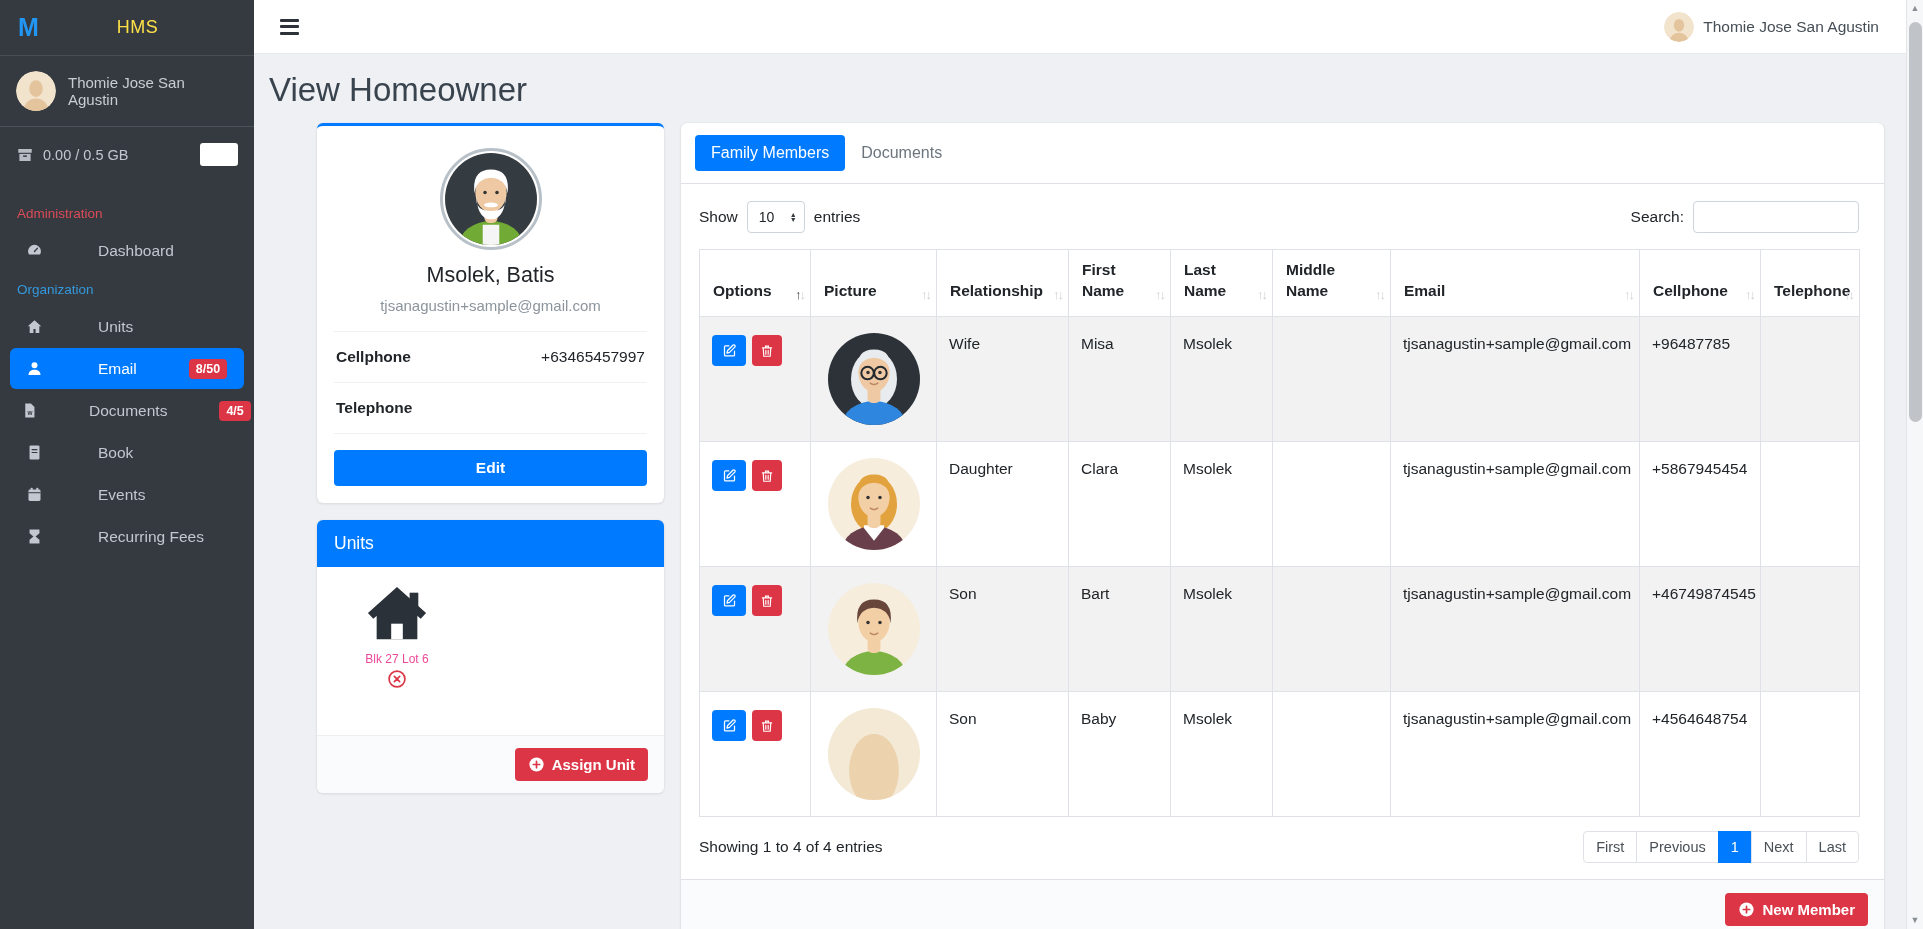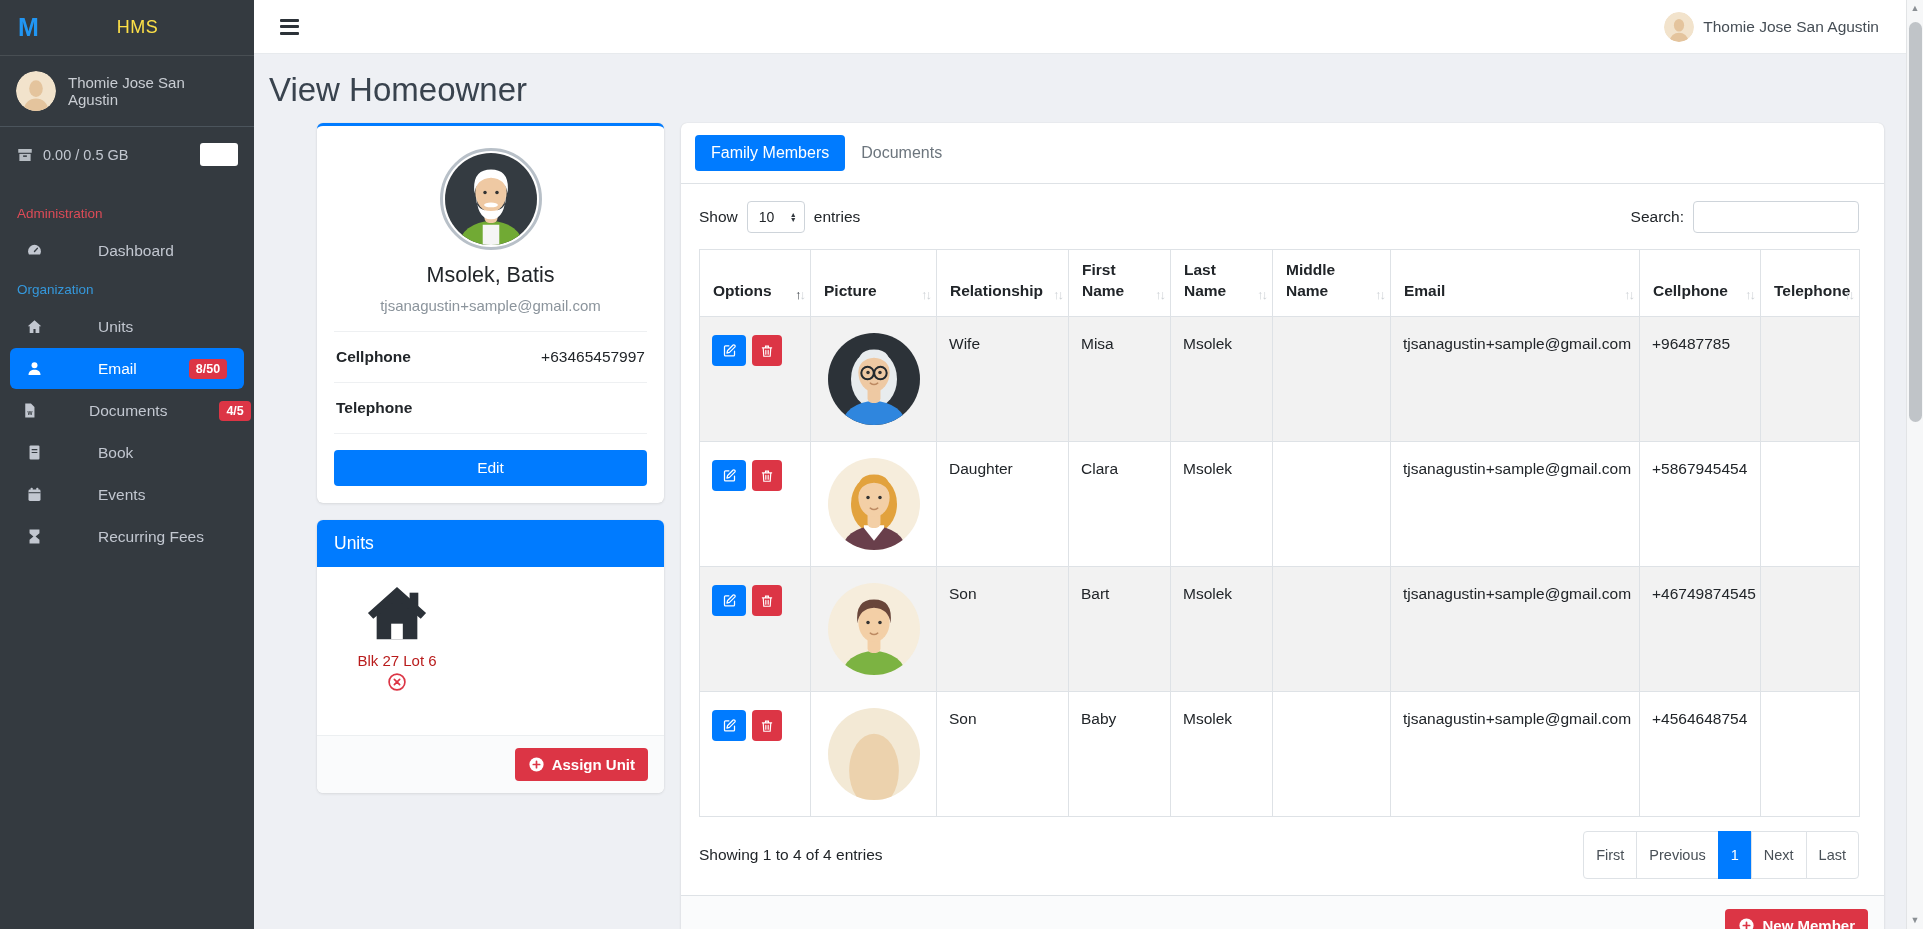--- a/index.html
+++ b/index.html
@@ -40,27 +40,27 @@
   .card { background:#fff; border-radius:6px; box-shadow:0 1px 3px rgba(0,0,0,.09), 0 0 1px rgba(0,0,0,.12); }
   .left-col { width:347px; flex:none;margin-left:48px; }
   .profile-card { border-top:3px solid #007bff; padding:22px 17px 17px; text-align:center; }
   .avatar-ring { display:inline-block; border:3px solid #b8c0c8; border-radius:50%; background:#fff; line-height:0; padding:2px; }
   .p-name { font-size:21.5px; margin-top:13px; color:#212529; }
   .p-email { font-size:15px; color:#8b949c; margin-top:9px; padding-bottom:17px; }
   .p-details { border-top:1px solid #eef0f2; text-align:left; }
   .p-row { display:flex; justify-content:space-between; align-items:center; padding:16px 2px; border-bottom:1px solid #eef0f2; font-size:15.5px; }
   .p-label { font-weight:bold; }
   .btn { cursor:pointer; font-family:inherit; }
-  .btn-primary { display:block; width:100%; background:#007bff; color:#fff; border:none; border-radius:4px; height:36px; font-size:15.5px; font-weight:normal; margin-top:16px; }
+  .btn-primary { display:block; width:100%; background:#007bff; color:#fff; border:none; border-radius:4px; height:36px; font-size:15.5px; font-weight:bold; margin-top:16px; }
   .units-card { margin-top:17px; }
   .units-header { background:#007bff; color:#fff; font-size:17.5px; padding:13px 17px; border-radius:6px 6px 0 0; }
   .units-body { padding:16px; min-height:168px; }
   .unit-tile { width:128px; text-align:center; }
   .unit-tile .house { line-height:0; display:inline-block; }
-  .unit-label { font-size:15px; margin-top:3px; color:#b91c1c; }
+  .unit-label { font-size:12px; margin-top:3px; color:#ec4899; }
   .unit-remove { background:none; border:none; margin-top:3px; cursor:pointer; line-height:0; }
   .units-footer { background:#fafbfc; border-top:1px solid #eceff1; padding:12px 16px; text-align:right; border-radius:0 0 6px 6px; }
   .btn-danger { background:#dc3545; color:#fff; border:none; border-radius:4px; font-size:15px; font-weight:bold; padding:8px 13px; display:inline-flex; align-items:center; gap:7px; }
   .btn-danger .bicon { line-height:0; }
 
   
   .right-col { width:1203px; flex:none; }
   .tabs { padding:12px 14px; border-bottom:1px solid #dee2e6; display:flex; gap:0; }
   .tab { border:none; background:none; padding:9px 16px; font-size:16px; color:#6c757d; cursor:pointer; font-family:inherit; }
   .tab.active { background:#007bff; color:#fff; border-radius:4px; }
@@ -79,21 +79,21 @@
   th.sorted .sort .u { color:#343a40; }
   .data-table td { padding:18px 12px; vertical-align:top; }
   .data-table tbody tr:nth-child(odd) { background:#f2f2f2; }
   .td-pic { text-align:center; padding:16px 0 !important; }
   .row-avatar svg { display:block; margin:0 auto; }
   .icon-btn { width:34px; height:31px; border:none; border-radius:4px; display:inline-flex; align-items:center; justify-content:center; cursor:pointer; }
   .btn-blue { background:#007bff; }
   .btn-red { background:#dc3545; margin-left:6px; width:30px; }
   .table-bottom { display:flex; justify-content:space-between; align-items:center; margin-top:14px; width:1160px; font-size:15.5px; }
   .pagination { display:flex; }
-  .page-btn { min-width:46px; height:48px; padding:0 12px; background:#fff; border:1px solid #dee2e6; color:#495057; font-size:14.5px; margin-left:-1px; cursor:pointer; font-family:inherit; }
+  .page-btn { min-width:46px; height:32px; padding:0 12px; background:#fff; border:1px solid #dee2e6; color:#495057; font-size:14.5px; margin-left:-1px; cursor:pointer; font-family:inherit; }
   .page-btn:first-child { border-radius:4px 0 0 4px; margin-left:0; }
   .page-btn:last-child { border-radius:0 4px 4px 0; }
   .page-btn.active { background:#007bff; border-color:#007bff; color:#fff; min-width:34px; padding:0; }
   .card-footer { margin-top:16px; border-top:1px solid #dee2e6; background:#fafbfc; padding:13px 16px 22px; text-align:right; border-radius:0 0 6px 6px; }
 
   
   .fake-scrollbar { position:absolute; top:0; right:0; width:17px; height:929px; background:#f6f7f8; border-left:1px solid #e2e4e6; z-index:50; }
   .sb-arrow { height:17px; line-height:17px; text-align:center; font-size:9px; color:#8a8f94; cursor:pointer; }
   .sb-arrow.down { position:absolute; bottom:0; left:0; right:0; }
   .sb-thumb { position:absolute; top:22px; left:2px; width:13px; height:400px; background:#c0c4c8; border-radius:7px; cursor:grab; }

